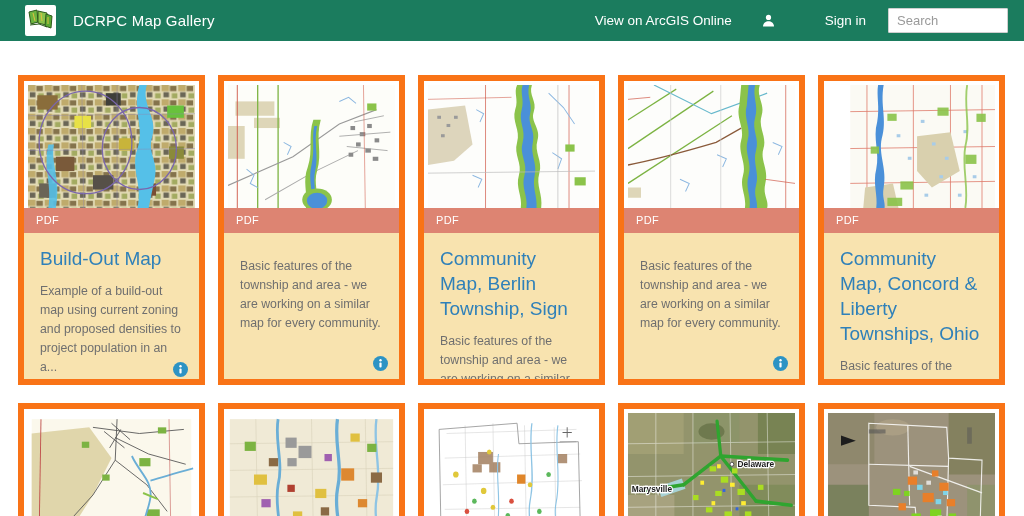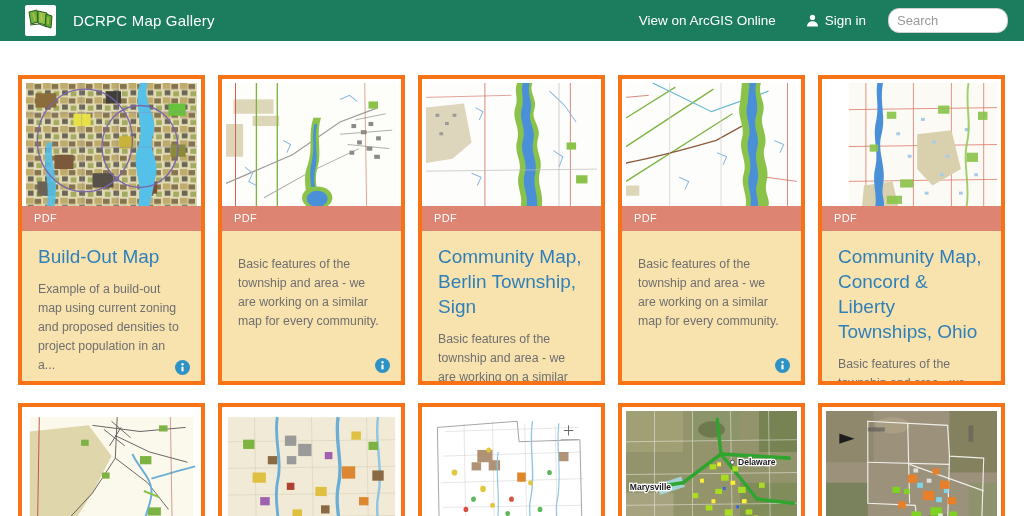--- a/index.html
+++ b/index.html
@@ -7,32 +7,32 @@
               font-family:"Liberation Sans", sans-serif; }
 
   
   .header { height:41px; background:#1b7c5e; display:flex; align-items:center; padding:0 16px; }
   .logo { width:31px; height:31px; background:#fff; border-radius:2px; margin:0 17px 0 9px;
           display:flex; align-items:center; justify-content:center; }
   .logo svg { width:27px; height:25px; }
   .site-title { color:#fff; font-size:15px; font-weight:400; letter-spacing:.2px; }
   .header-spacer { flex:1; }
   .nav-link { color:#fff; font-size:13.5px; cursor:pointer; margin-right:30px; text-decoration:none; }
-  .signin { display:flex; align-items:center; margin-right:22px; cursor:pointer; }
+  .signin { display:flex; align-items:center; margin-right:22px; cursor:pointer;gap:44px; }
   .signin svg { width:13px; height:13px; margin-right:6px; }
   .signin span { color:#fff; font-size:13.5px; }
-  .search-box { width:120px; height:25px; border:1px solid #cfcfcf; border-radius:11px;
+  .search-box { width:120px; height:25px; border:1px solid #cfcfcf; border-radius:1px;
                 font-size:13px; padding:0 8px; color:#444; outline:none;
                 font-family:"Liberation Sans", sans-serif; }
   .search-box::placeholder { color:#9a9a9a; }
 
   
   .grid { padding:34px 16px 0 18px; display:grid;
           grid-template-columns:repeat(5, 187px); column-gap:13px; row-gap:18px; }
-  .card { height:310px; background:#fff; border:4px solid #f97316;
+  .card { height:310px; background:#fff; border:6px solid #f97316;
           display:flex; flex-direction:column; overflow:hidden; }
   .thumb { height:127px; background:#fff; padding:4px 4px 0 4px; cursor:pointer; flex:none; }
   .thumb svg { width:100%; height:100%; display:block; }
   .badge { height:25px; flex:none; background:#dd8472; color:#fff; font-size:11px;
            line-height:25px; padding-left:12px; letter-spacing:.4px; }
   .card-body { flex:1; background:#f8e3af; padding:13px 16px 8px 16px; position:relative; }
   .card-title { color:#2f80b9; font-size:19px; font-weight:500; line-height:1.32; cursor:pointer; }
   .card-desc { margin-top:11px; color:#6f6f6f; font-size:12.3px; line-height:1.55; }
   .info-btn { position:absolute; right:11px; bottom:8px; width:15px; height:15px; cursor:pointer; }
   .info-btn svg { width:15px; height:15px; display:block; }

